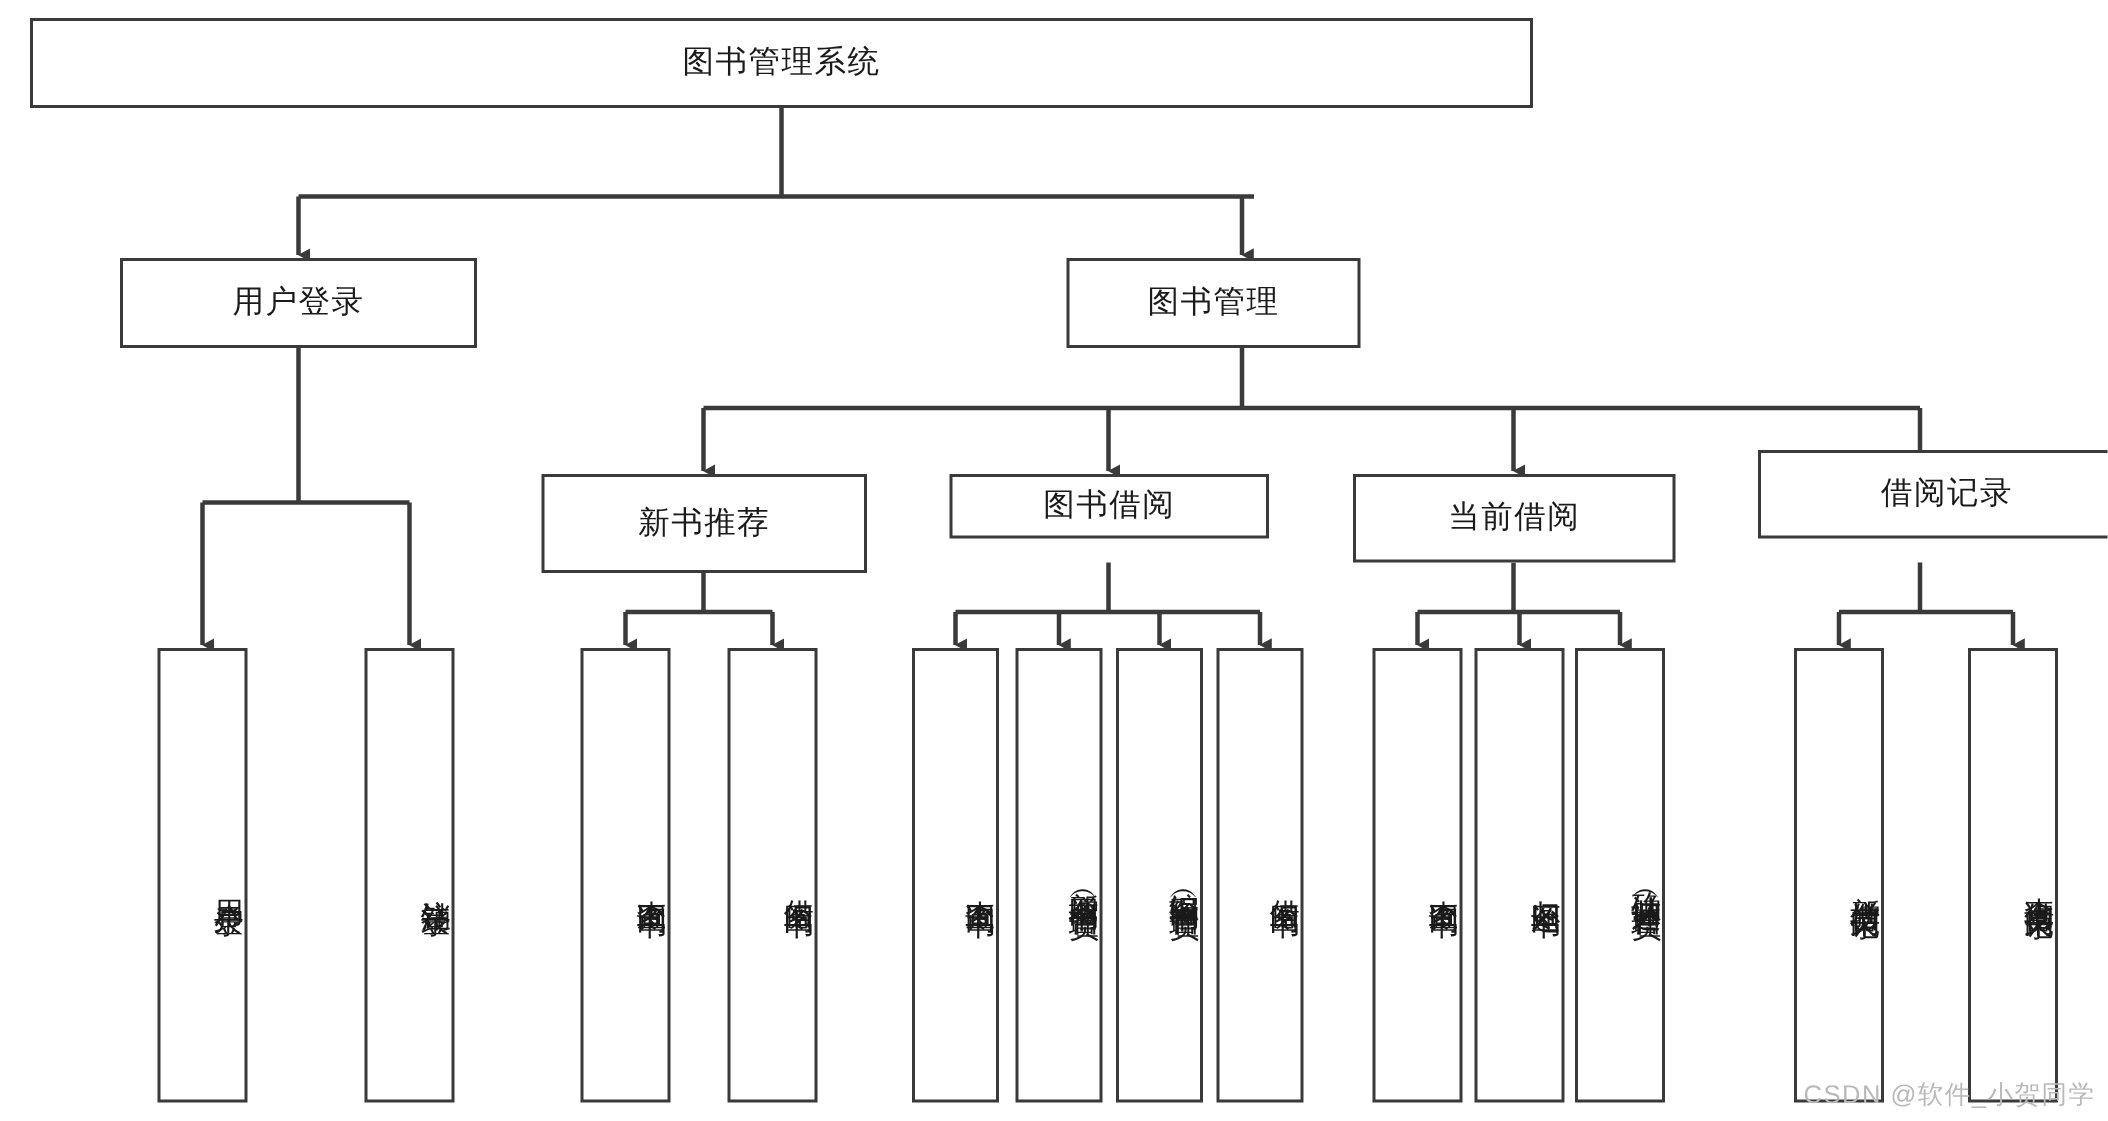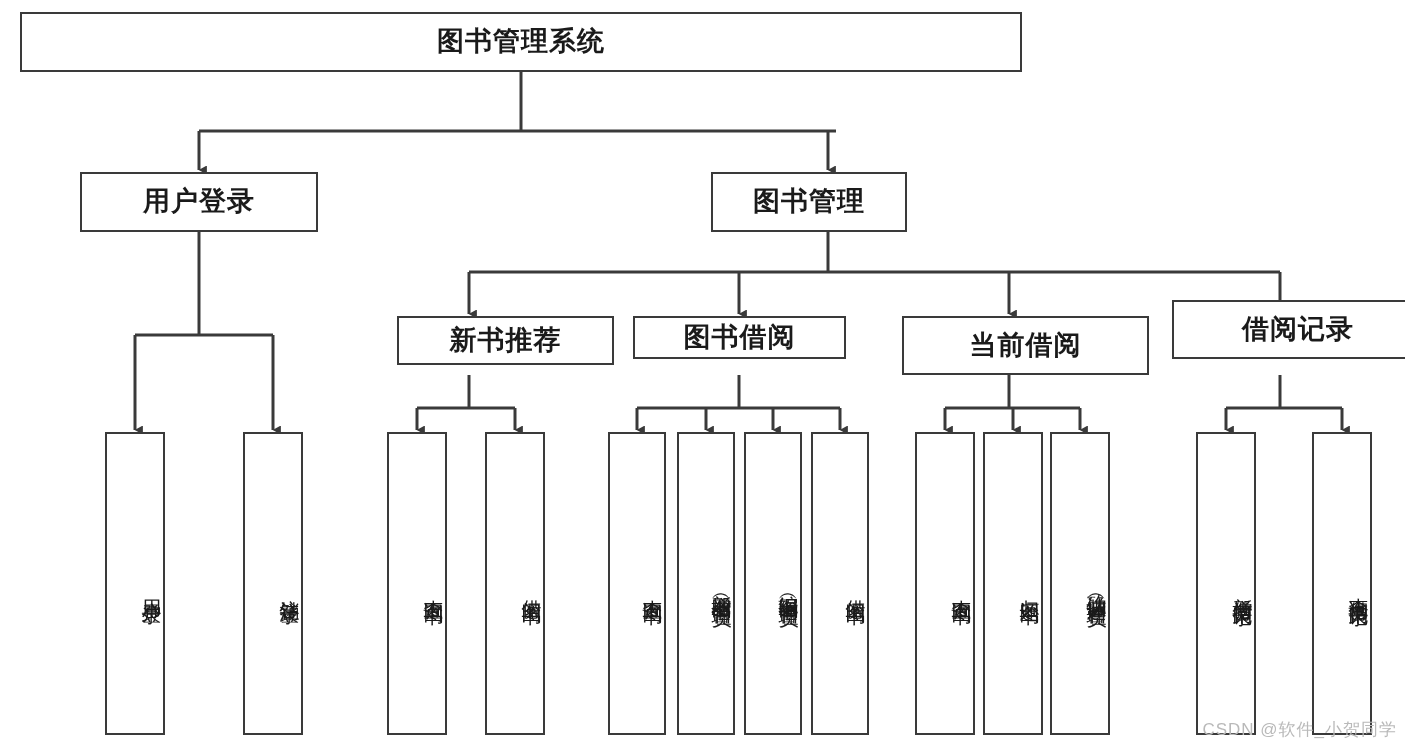--- a/index.html
+++ b/index.html
@@ -19,23 +19,22 @@
     box-sizing:border-box;
     background:#ffffff;
     border:2px solid #3a3a3a;
     display:flex;
     align-items:center;
     justify-content:center;
     color:#1a1a1a;
     line-height:1.18;
   }
   .node.horiz{
-    font-size:27px;
+    font-size:21px;
     letter-spacing:1px;
-    font-weight:bold;
   }
   .node.vert{
     writing-mode:vertical-rl;
     text-orientation:upright;
     font-size:20px;
     letter-spacing:2px;
     padding-top:8px;
     align-items:flex-start;
     justify-content:center;
     white-space:normal;
@@ -111,25 +110,25 @@
       <path d="M 1342 408 L 1342 430" marker-end="url(#arrow)"></path>
     </g>
   </svg>
 
   <div class="node horiz" style="left:20px;top:12px;width:1002px;height:60px;">图书管理系统</div>
 
   <div class="node horiz" style="left:80px;top:172px;width:238px;height:60px;">用户登录</div>
 
   <div class="node horiz" style="left:711px;top:172px;width:196px;height:60px;">图书管理</div>
 
-  <div class="node horiz" style="left:361px;top:316px;width:217px;height:49px;margin-left:36px;">新书推荐</div>
+  <div class="node horiz" style="left:361px;top:316px;width:217px;height:66px;">新书推荐</div>
 
   <div class="node horiz" style="left:633px;top:316px;width:213px;height:43px;">图书借阅</div>
 
-  <div class="node horiz" style="left:902px;top:316px;width:247px;height:59px;">当前借阅</div>
+  <div class="node horiz" style="left:902px;top:316px;width:215px;height:59px;">当前借阅</div>
 
   <div class="node horiz" style="left:1172px;top:300px;width:252px;height:59px;">借阅记录</div>
 
   <div class="node vert" style="left:105px;top:432px;width:60px;height:303px;">用户登录</div>
 
   <div class="node vert" style="left:243px;top:432px;width:60px;height:303px;">注销登录</div>
 
   <div class="node vert" style="left:387px;top:432px;width:60px;height:303px;">查询图书</div>
 
   <div class="node vert" style="left:485px;top:432px;width:60px;height:303px;">借阅图书</div>

